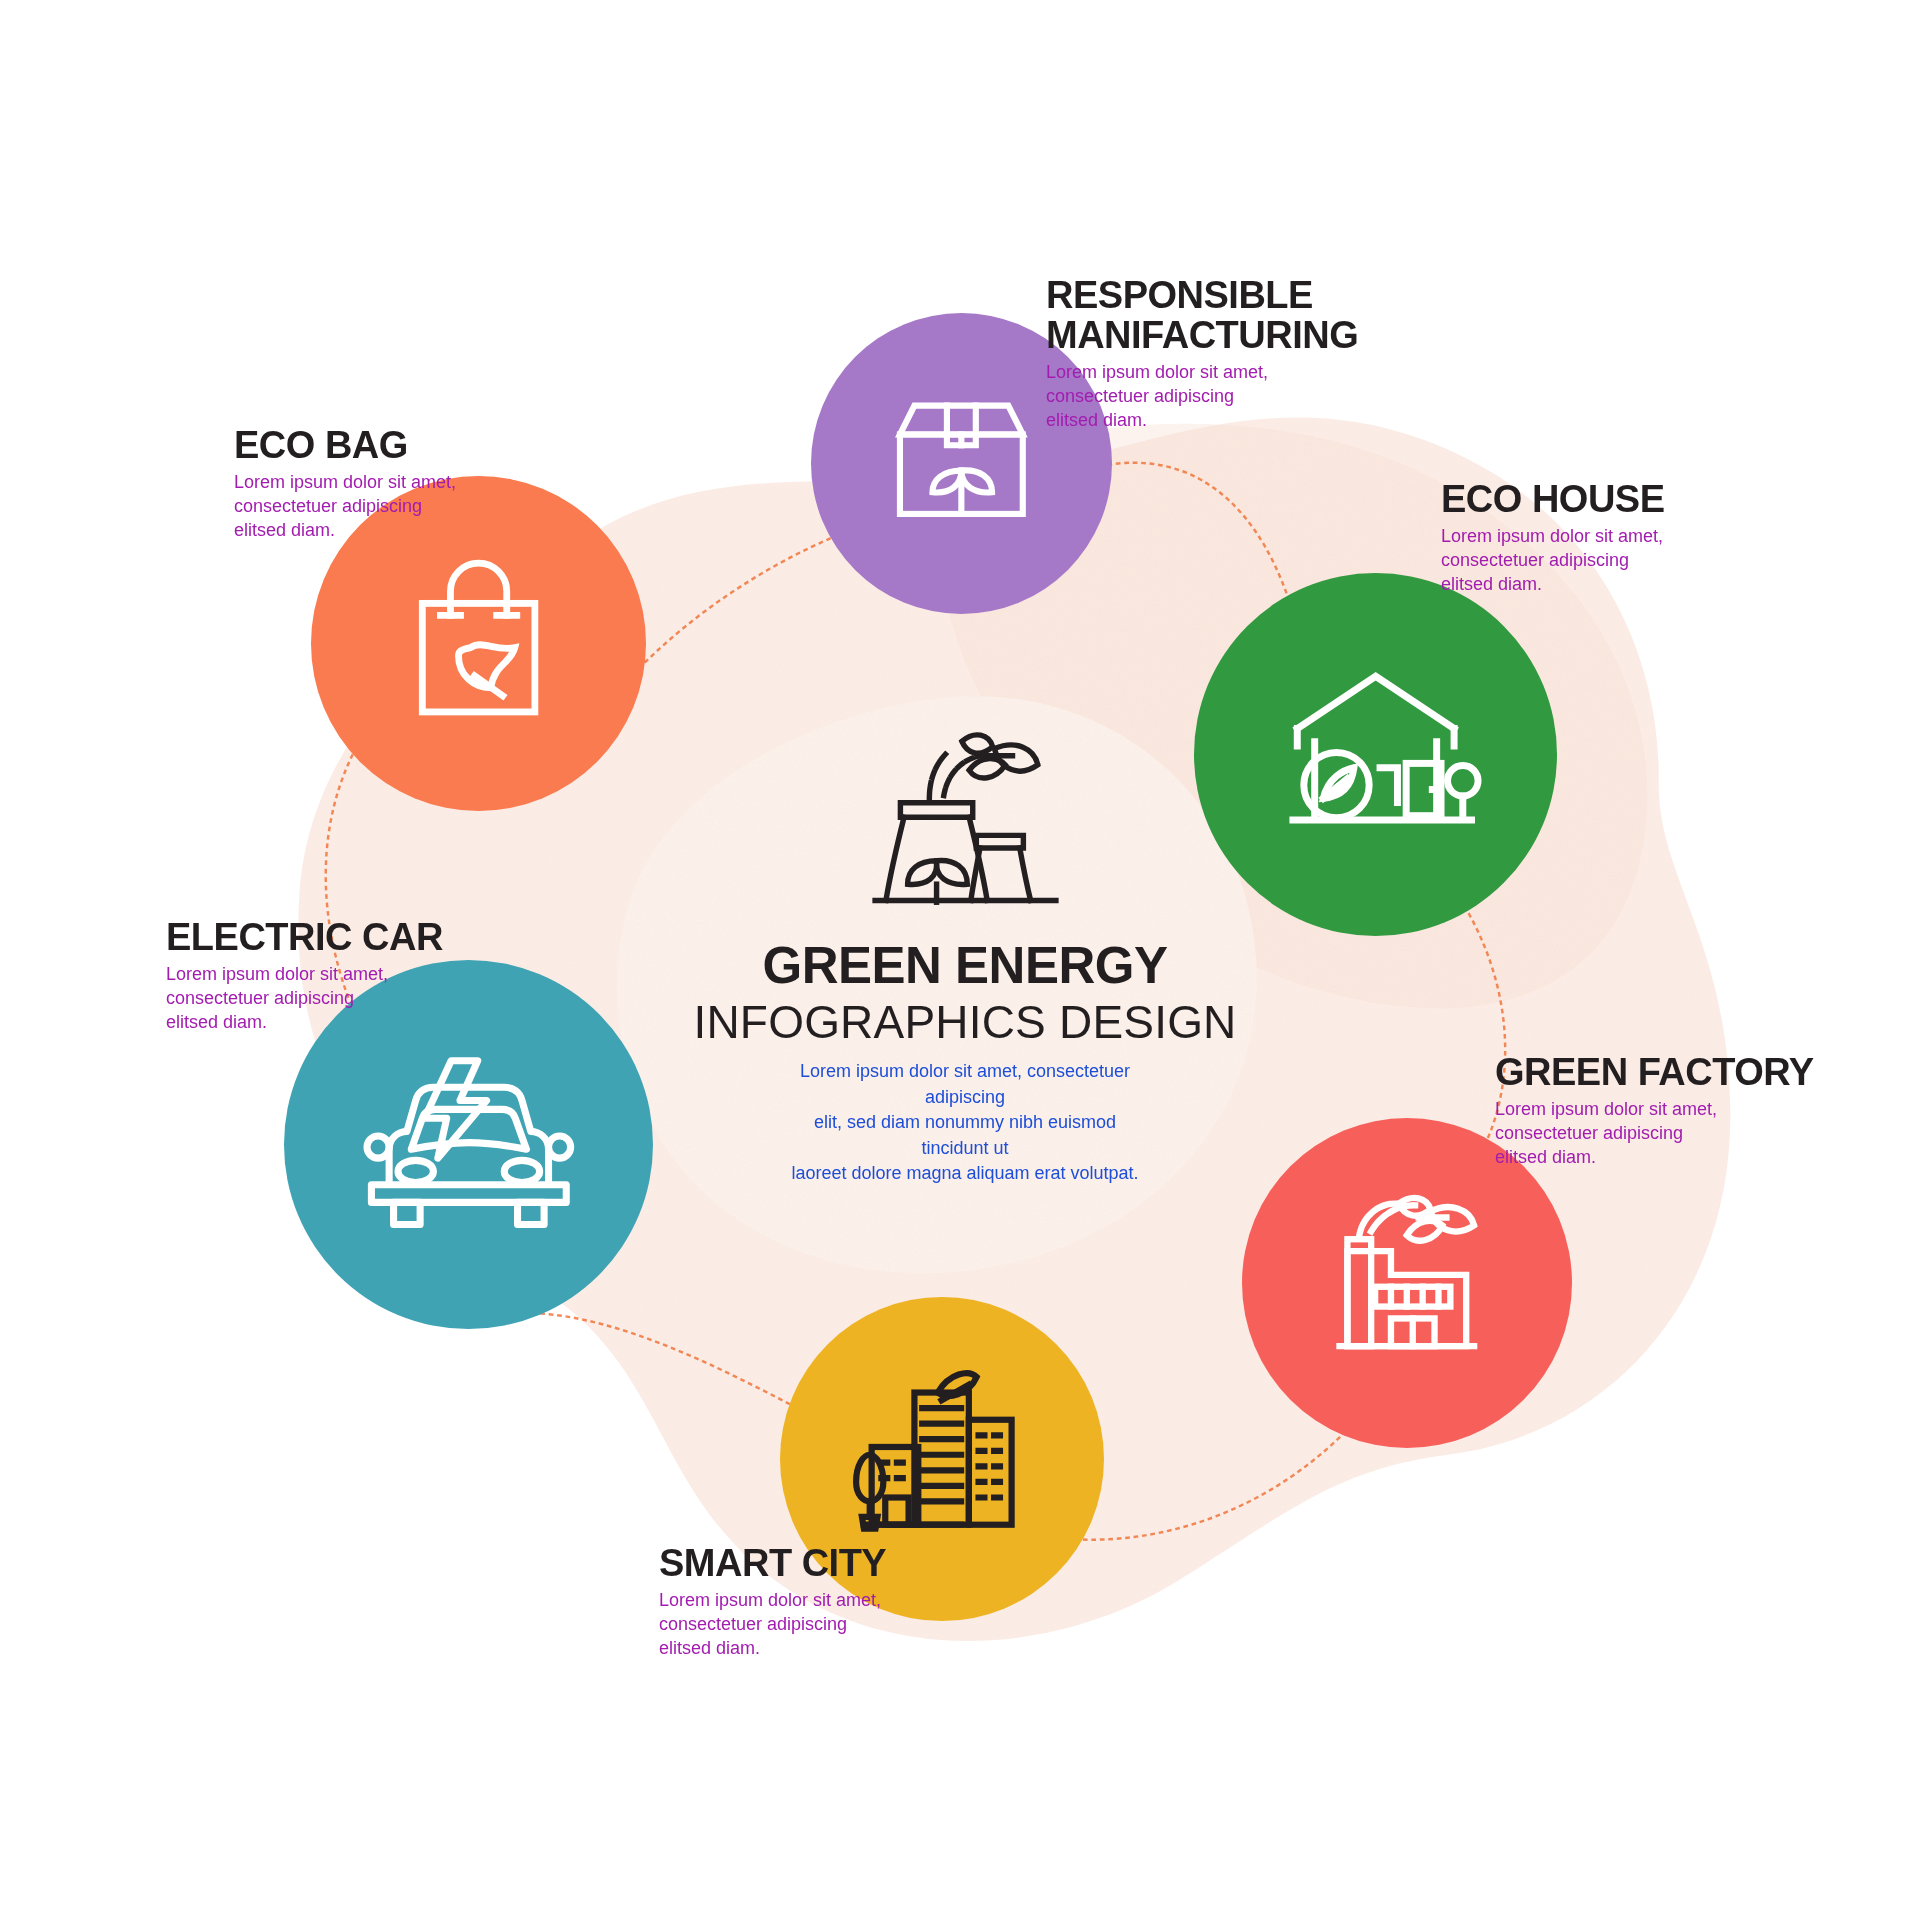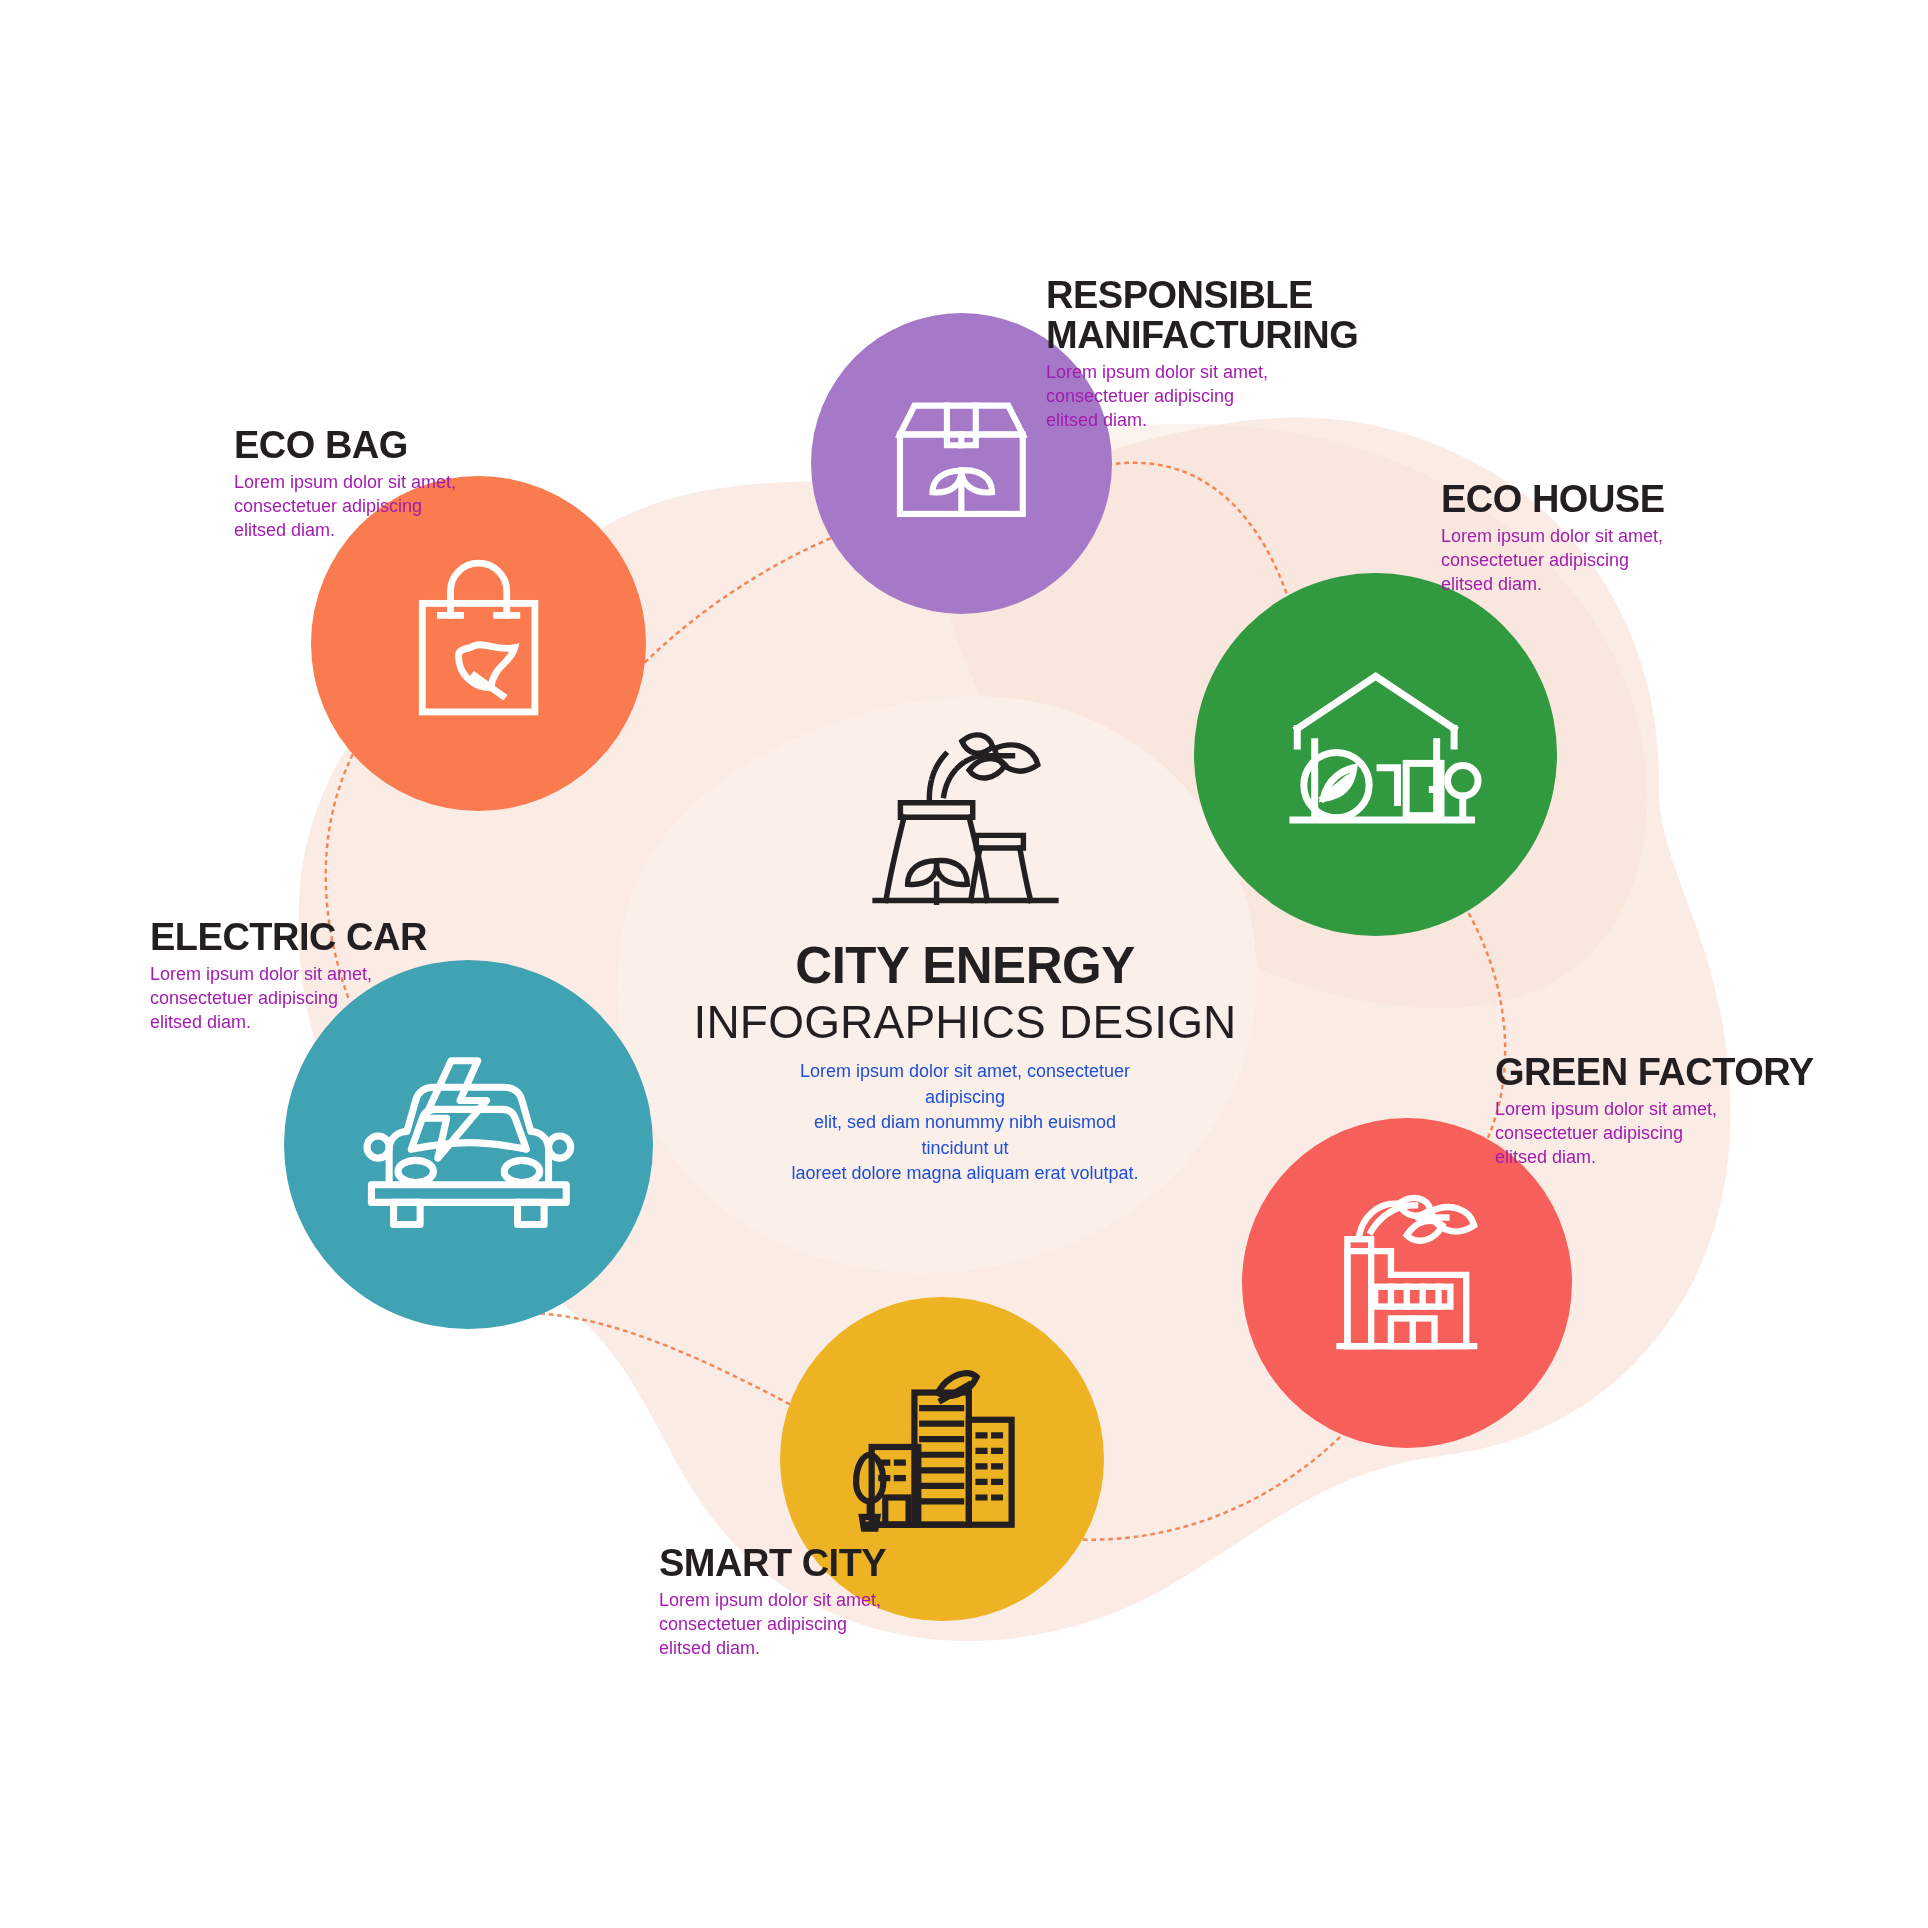--- a/index.html
+++ b/index.html
@@ -288,21 +288,21 @@
         <path d="M44 80 c10 -1 17 4 17 13 c-11 1 -18 -4 -17 -13 Z"></path>
         <path d="M44 93 v10"></path>
         <path d="M40 46 c0 -12 4 -20 10 -26" stroke-dasharray="3 3"></path>
         <path d="M48 44 c2 -12 10 -20 20 -22" stroke-dasharray="3 3"></path>
         <path d="M58 14 c7 -6 15 -4 17 3 c-7 6 -14 4 -17 -3 Z"></path>
         <path d="M62 30 c6 -8 15 -8 20 -3 c-5 8 -15 10 -20 3 Z"></path>
         <path d="M76 18 c12 -5 22 0 24 9 c-10 7 -21 3 -24 -9 Z"></path>
         <path d="M70 22 h16"></path>
       </g>
     </svg>
-    <h1 id="center-title">CITY ENERGY</h1>
+    <h1 id="center-title">GREEN ENERGY</h1>
     <h2 id="center-subtitle">INFOGRAPHICS DESIGN</h2>
     <p id="center-body">Lorem ipsum dolor sit amet, consectetuer adipiscing
 elit, sed diam nonummy nibh euismod tincidunt ut
 laoreet dolore magna aliquam erat volutpat.</p>
   </div>
 
   <div class="label-block" style="left:234px; top:426px; width:320px;">
     <div class="label-title">ECO BAG</div>
     <div class="label-body">Lorem ipsum dolor sit amet,
 consectetuer adipiscing
@@ -331,21 +331,21 @@
 elitsed diam.</div>
   </div>
 
   <div class="label-block" style="left:659px; top:1544px; width:320px;">
     <div class="label-title">SMART CITY</div>
     <div class="label-body">Lorem ipsum dolor sit amet,
 consectetuer adipiscing
 elitsed diam.</div>
   </div>
 
-  <div class="label-block" style="left:150px; top:918px; width:320px;">
+  <div class="label-block" style="left:166px; top:918px; width:320px;">
     <div class="label-title">ELECTRIC CAR</div>
     <div class="label-body">Lorem ipsum dolor sit amet,
 consectetuer adipiscing
 elitsed diam.</div>
   </div>
 
 </div>
 
 
 </body></html>

